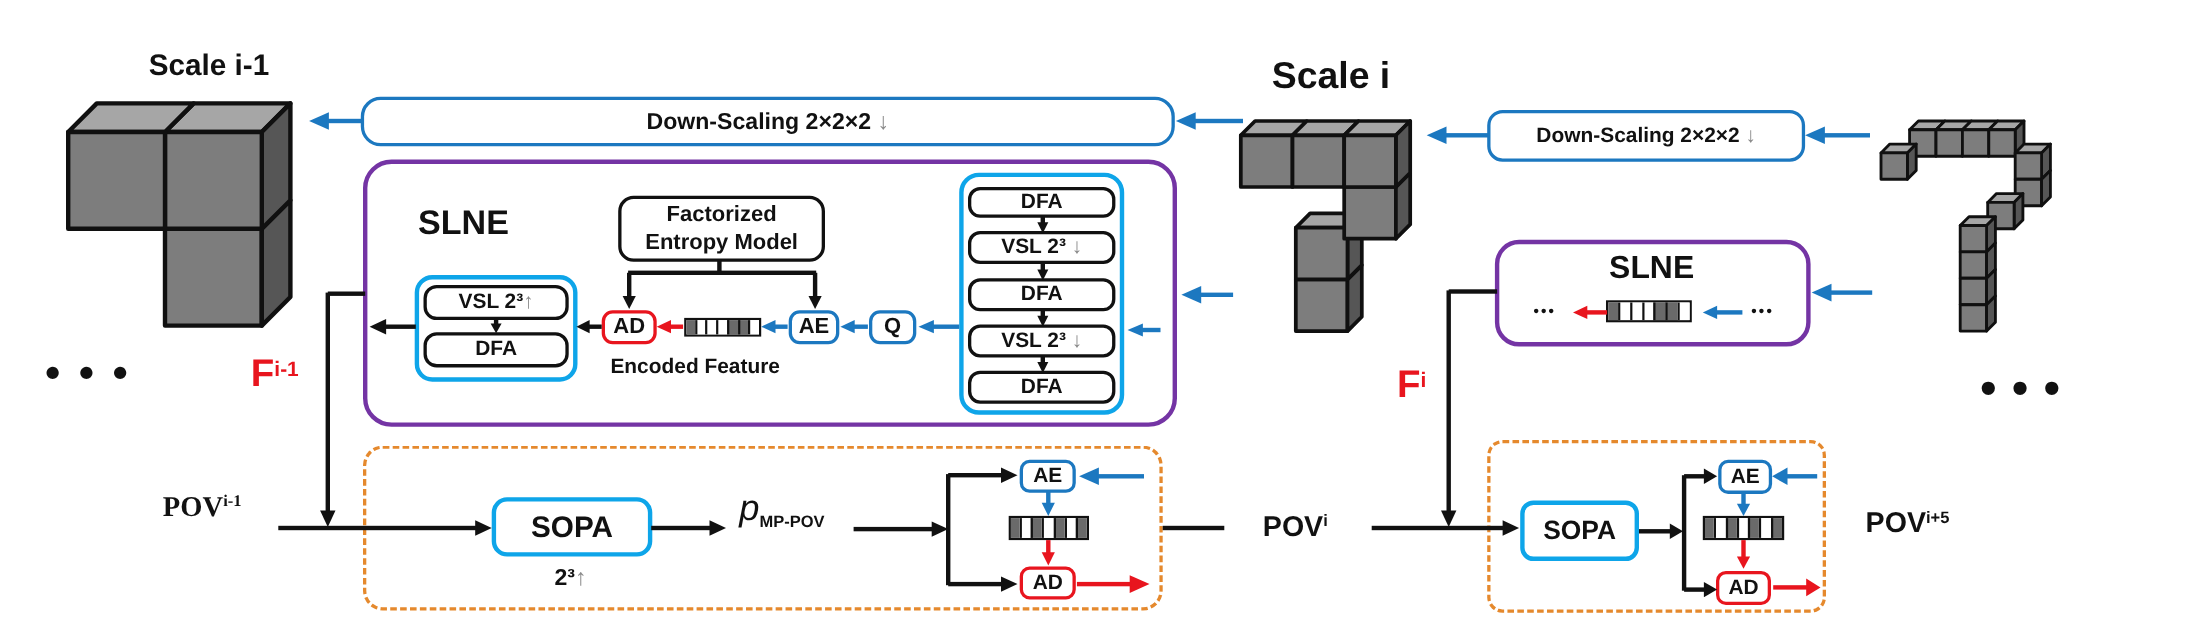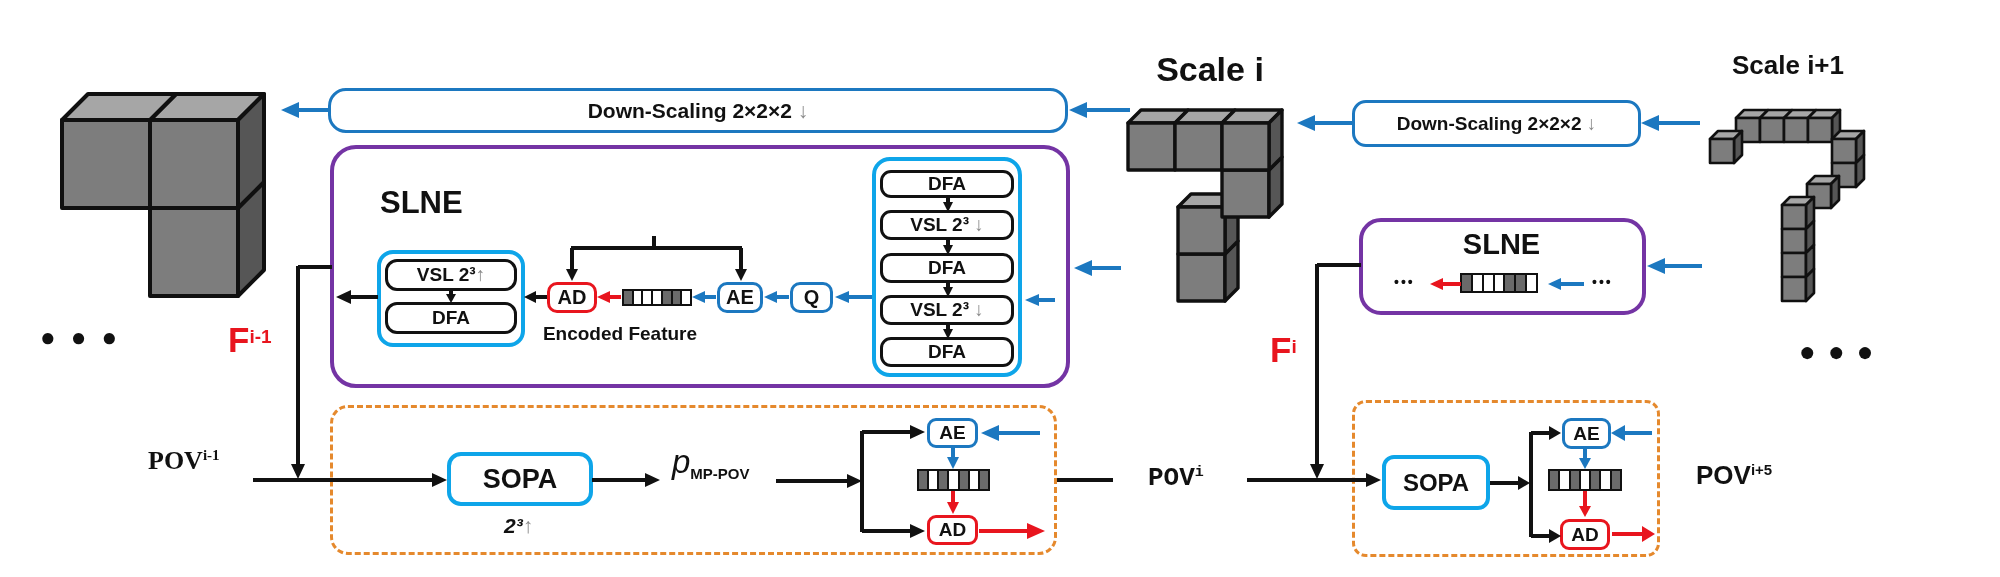--- a/index.html
+++ b/index.html
@@ -28,22 +28,22 @@
   .dots{position:absolute;color:#111;font-weight:bold;}
   #watermark{position:absolute;left:1362px;top:434px;font-size:62px;letter-spacing:1px;
              color:rgba(168,168,168,0.82);z-index:60;white-space:nowrap;
              text-shadow:1px 1px 0 rgba(255,255,255,.7);}
 </style>
 </head>
 <body>
 
 <div id="canvas" style="--blue: #1c78c0; --purple: #7434a4; --red: #e8151e; --orange: #e5892d;">
 
+  <div class="lbl ctr" style="left:95px;top:44px;width:190px;font-size:27px;">Scale i-1</div>
   <div class="lbl ctr" style="left:1140px;top:50px;width:140px;font-size:34px;">Scale i</div>
-  <div class="lbl ctr" style="left:1713px;top:50px;width:150px;font-size:26px;">Scale i+1</div>
 
   <svg id="cubes-prev" class="abs" width="240" height="220" viewBox="0 0 240 220" style="left: 40px; top: 85px;">
       <polygon points="110,123 198,123 198,211 110,211" fill="#7d7d7d" stroke="#101010" stroke-width="4" stroke-linejoin="round"></polygon>
       <polygon points="198,123 224,97 224,185 198,211" fill="#565656" stroke="#101010" stroke-width="4" stroke-linejoin="round"></polygon>
       <polygon points="110,35 136,9 224,9 198,35" fill="#a6a6a6" stroke="#101010" stroke-width="4" stroke-linejoin="round"></polygon>
       <polygon points="198,35 224,9 224,97 198,123" fill="#565656" stroke="#101010" stroke-width="4" stroke-linejoin="round"></polygon>
       <polygon points="110,35 198,35 198,123 110,123" fill="#7d7d7d" stroke="#101010" stroke-width="4" stroke-linejoin="round"></polygon>
       <polygon points="22,35 48,9 136,9 110,35" fill="#a6a6a6" stroke="#101010" stroke-width="4" stroke-linejoin="round"></polygon>
       <polygon points="22,35 110,35 110,123 22,123" fill="#7d7d7d" stroke="#101010" stroke-width="4" stroke-linejoin="round"></polygon>
     </svg>
@@ -98,20 +98,24 @@
   <div class="box blue-b ctr" style="left:328px;top:88px;width:740px;height:45px;border-radius:18px;font-size:21px;font-weight:bold;">
     <span>Down-Scaling 2×2×2</span>&nbsp;<span class="gray-arrow">↓</span>
   </div>
   <div class="box blue-b ctr" style="left:1352px;top:100px;width:289px;height:47px;border-radius:14px;font-size:19px;font-weight:bold;">
     <span>Down-Scaling 2×2×2</span>&nbsp;<span class="gray-arrow">↓</span>
   </div>
 
   <div class="box purple-b" style="left:330px;top:145px;width:740px;height:243px;border-radius:26px;"></div>
   <div class="lbl" style="left:380px;top:185px;font-size:31px;">SLNE</div>
 
+  <div class="box black-b ctr rounded" style="left:562px;top:178px;width:188px;height:60px;font-weight:bold;font-size:20px;line-height:25px;">
+    <span><span>Factorized</span><br>
+    <span>Entropy Model</span></span>
+  </div>
 
   <div class="box black-b4" style="left:377px;top:250px;width:148px;height:97px;border-radius:16px;"></div>
   <div class="box black-b ctr" style="left:385px;top:259px;width:132px;height:32px;border-radius:12px;font-size:19px;font-weight:bold;">
     <span>VSL 2³</span>
       <span class="gray-arrow">↑</span>
   </div>
   <div class="box black-b ctr" style="left:385px;top:302px;width:132px;height:32px;border-radius:12px;font-size:19px;font-weight:bold;">
     <span>DFA</span>
   </div>
 
@@ -120,21 +124,21 @@
     </div>
   <div class="stripe" style="left:622px;top:289px;width:70px;height:17px;">
       <span class="seg-d"></span>
       <span class="seg-l"></span>
       <span class="seg-l"></span>
       <span class="seg-l"></span>
       <span class="seg-d"></span>
       <span class="seg-d"></span>
       <span class="seg-l"></span>
     </div>
-  <div class="lbl ctr" style="left:545px;top:323px;width:150px;font-size:19px;">Encoded Feature</div>
+  <div class="lbl ctr" style="left:557px;top:323px;width:150px;font-size:19px;">Encoded Feature</div>
   <div class="box blue-b ctr" style="left:717px;top:282px;width:46px;height:31px;border-radius:10px;font-size:20px;font-weight:bold;border-width:3.5px;">
       <span>AE</span>
     </div>
   <div class="box blue-b ctr" style="left:790px;top:282px;width:43px;height:31px;border-radius:10px;font-size:20px;font-weight:bold;border-width:3.5px;">
       <span>Q</span>
     </div>
 
   <div class="box black-b4" style="left:872px;top:157px;width:150px;height:220px;border-radius:18px;"></div>
   <div class="box black-b ctr" style="left:880px;top:170px;width:134px;height:28px;border-radius:11px;font-size:19px;font-weight:bold;">
       <span>DFA</span>
@@ -145,25 +149,25 @@
     </div>
   <div class="box black-b ctr" style="left:880px;top:295px;width:134px;height:30px;border-radius:11px;font-size:19px;font-weight:bold;"><span>VSL 2³</span>&nbsp;<span class="gray-arrow">↓</span></div>
   <div class="box black-b ctr" style="left:880px;top:337px;width:134px;height:30px;border-radius:11px;font-size:19px;font-weight:bold;">
       <span>DFA</span>
     </div>
 
   <div class="box dashed-b" style="left:330px;top:405px;width:727px;height:150px;border-radius:18px;"></div>
   <div class="box black-b4 ctr" style="left:447px;top:452px;width:146px;height:54px;border-radius:14px;font-size:27px;font-weight:bold;">
       <span>SOPA</span>
     </div>
-  <div class="lbl" style="left:504px;top:514px;font-size:21px;font-style:italic;"><span>2³</span><span class="gray-arrow">↑</span></div>
+  <div class="lbl" style="left:504px;top:514px;font-size:21px;"><span>2³</span><span class="gray-arrow">↑</span></div>
 
   <div class="lbl" style="left:148px;top:446px;font-size:26px;font-family:Liberation Serif, serif;"><span>POV</span><span class="sup" style="font-size:15px;">i-1</span></div>
   <div class="lbl" style="left:228px;top:320px;font-size:35px;color:var(--red);"><span>F</span><span class="sup" style="font-size:19px;">i-1</span></div>
-  <div class="lbl" style="left:1148px;top:463px;font-size:26px;font-family:Liberation Mono, monospace;"><span>POV</span><span class="sup" style="font-size:15px;">i</span></div>
+  <div class="lbl" style="left:1148px;top:463px;font-size:26px;"><span>POV</span><span class="sup" style="font-size:15px;">i</span></div>
   <div class="lbl" style="left:1270px;top:330px;font-size:35px;color:var(--red);"><span>F</span><span class="sup" style="font-size:19px;">i</span></div>
   <div class="lbl" style="left:1696px;top:460px;font-size:26px;"><span>POV</span><span class="sup" style="font-size:15px;">i+5</span></div>
 
   <div class="abs" style="left:672px;top:443px;white-space:nowrap;">
     <span style="font-style:italic;font-size:33px;">p</span><span style="font-weight:bold;font-size:15px;position:relative;top:6px;">MP-POV</span>
   </div>
 
   <div class="box blue-b ctr" style="left:927px;top:418px;width:51px;height:30px;border-radius:9px;font-size:19px;font-weight:bold;border-width:3.5px;">
       <span>AE</span>
     </div>

